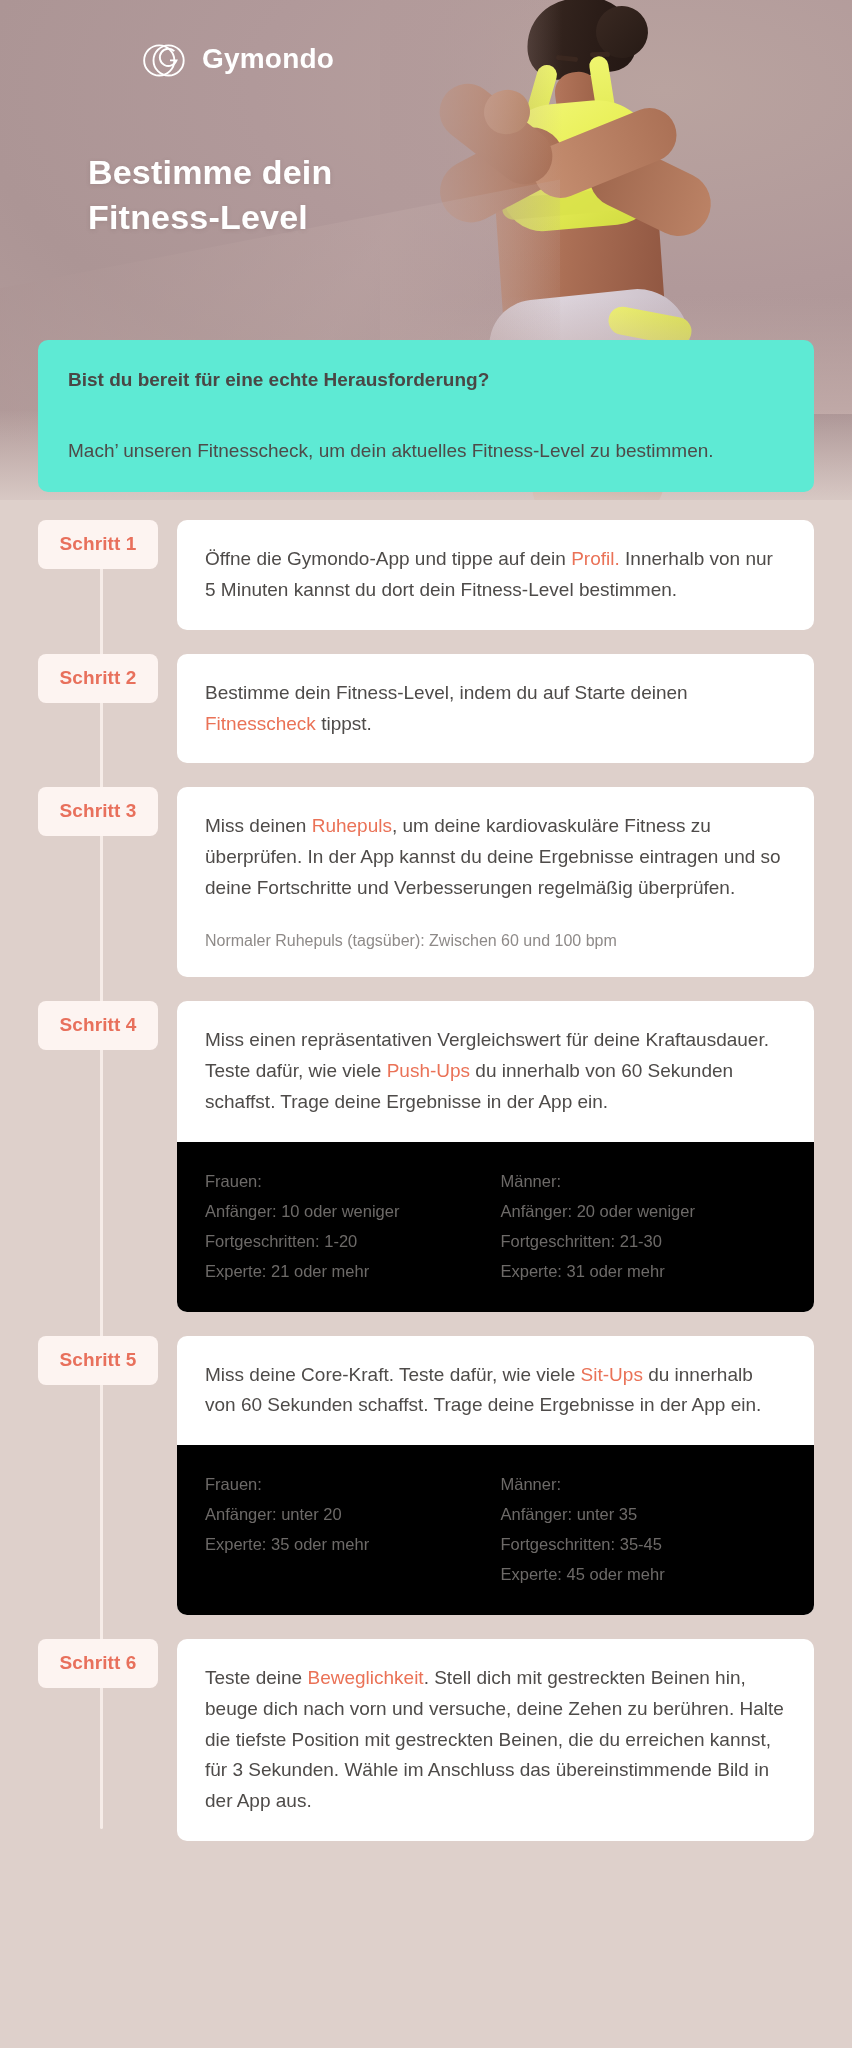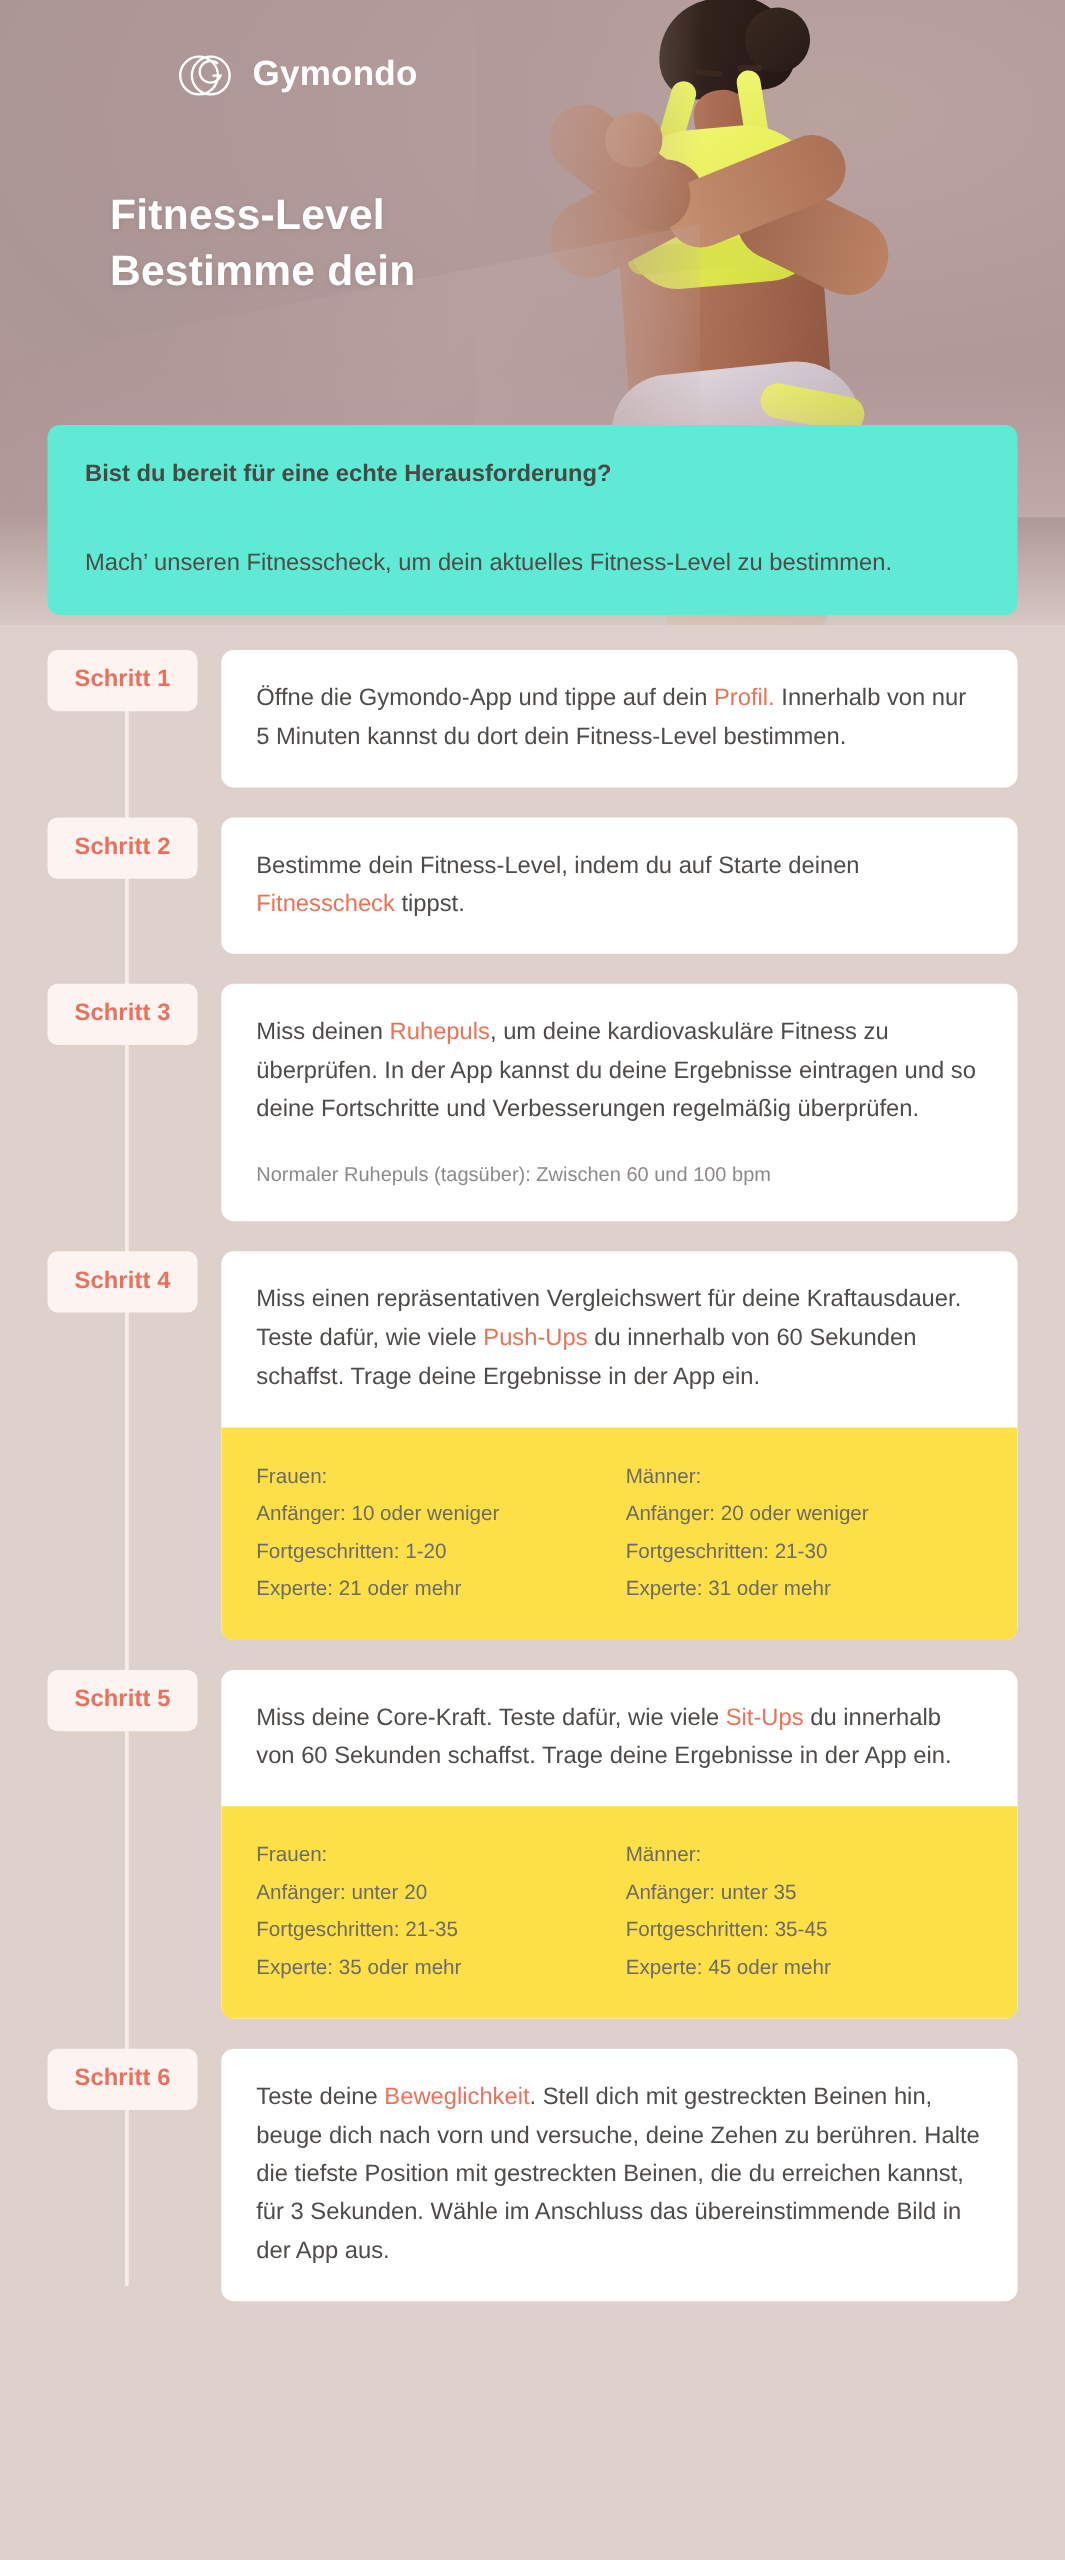--- a/index.html
+++ b/index.html
@@ -271,21 +271,21 @@
     border-radius:17px;
   }
   .hl{ color:#ea7257; }
   .step-note{
     padding:0 38px 24px 28px;
     color:#8e8a88;
     font-size:16px;
     line-height:1.6;
   }
   .step-table{
-    background:#fde047;
+    background:#000000;
     display:flex;
     padding:24px 28px 26px 28px;
     gap:10px;
   }
   .step-col{ flex:1 1 50%; }
   .step-col div{
     color:#6d6a68;
     font-size:16.5px;
     line-height:1.82;
   }
@@ -329,22 +329,22 @@
         <g fill="none" stroke="#ffffff" stroke-width="2.6">
           <circle cx="24" cy="34" r="21"></circle>
           <circle cx="37" cy="34" r="21"></circle>
           <path d="M45 21 a12 12 0 1 0 3 13 h-9"></path>
         </g>
       </svg>
       <span class="logo-text">Gymondo</span>
     </div>
 
     <div class="headline">
+      <div>Bestimme dein</div>
       <div>Fitness-Level</div>
-      <div>Bestimme dein</div>
     </div>
   </div>
 
   <div class="content">
 
     <div class="intro-card">
       <div class="intro-title">Bist du bereit für eine echte Herausforderung?</div>
       <div class="intro-body">Mach’ unseren Fitnesscheck, um dein aktuelles Fitness-Level zu bestimmen.</div>
     </div>
 
@@ -391,21 +391,20 @@
             </div>
           </div>
           <div class="step">
             <div class="step-badge">Schritt 5</div>
             <div class="step-card">
               <p class="step-body"><span>Miss deine Core-Kraft. Teste dafür, wie viele </span><span class="hl">Sit-Ups</span><span> du innerhalb von 60 Sekunden schaffst. Trage deine Ergebnisse in der App ein.</span></p>
               <div class="step-table">
                 <div class="step-col">
                   <div>Frauen:</div>
                   <div>Anfänger: unter 20</div>
-                  <div>Fortgeschritten: 21-35</div>
                   <div>Experte: 35 oder mehr</div>
                 </div>
                 <div class="step-col">
                   <div>Männer:</div>
                   <div>Anfänger: unter 35</div>
                   <div>Fortgeschritten: 35-45</div>
                   <div>Experte: 45 oder mehr</div>
                 </div>
               </div>
             </div>

